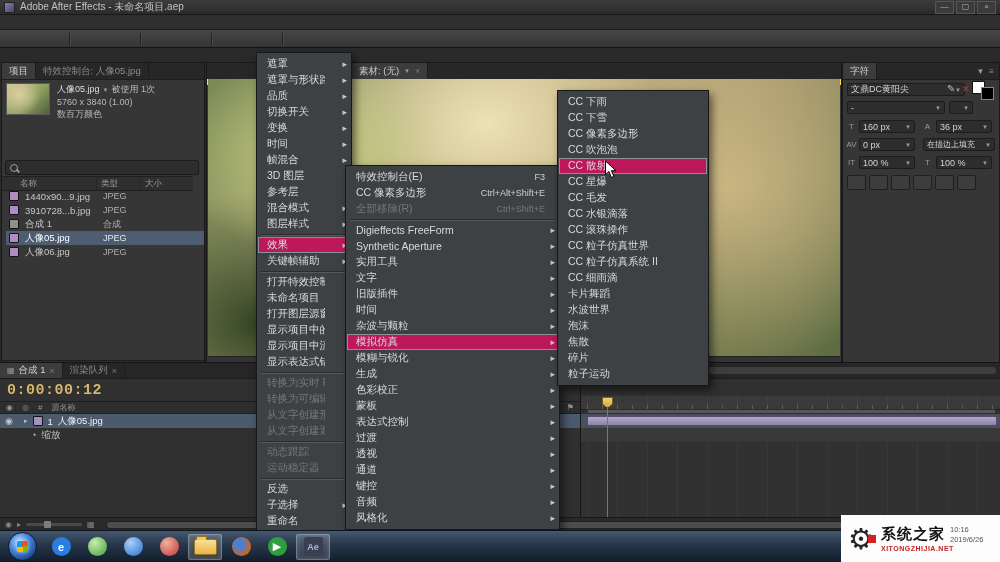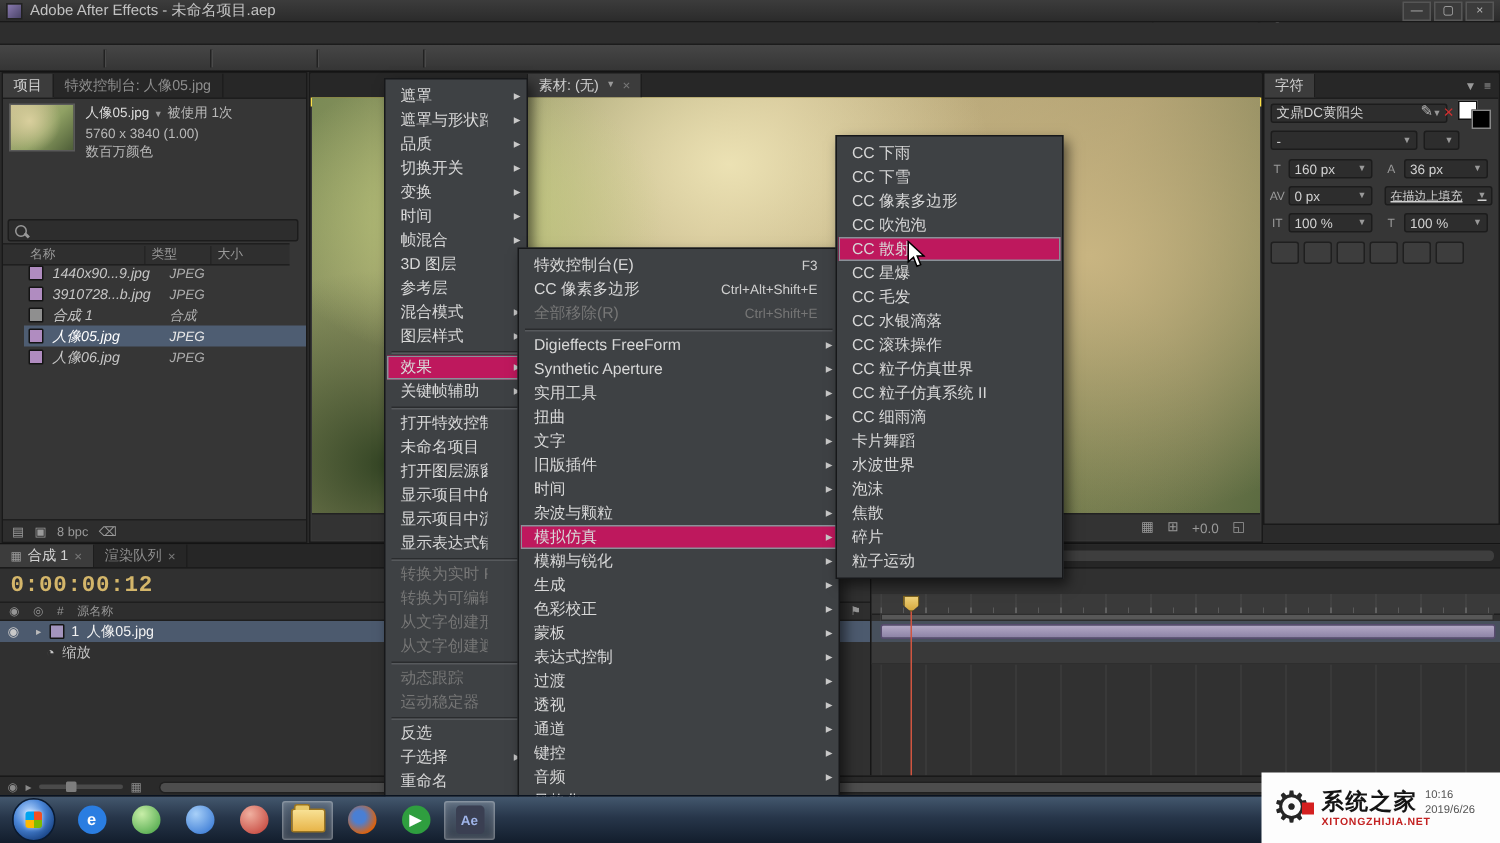--- a/index.html
+++ b/index.html
@@ -24,21 +24,21 @@
   .ws-select{width:62px;height:12px;background:#2d2d2d;border:1px solid #1b1b1b;border-radius:2px;font-size:9.5px;color:#ccc;
     display:flex;align-items:center;padding:0 4px;}
   .dd{margin-left:auto;font-size:6px;color:#999;}
   .help-search{position:absolute;right:3px;top:3px;width:148px;height:12px;background:#2d2d2d;border:1px solid #1b1b1b;
     border-radius:6px;display:flex;align-items:center;padding:0 5px;gap:4px;}
   .mag{width:6px;height:6px;border:1.5px solid #999;border-radius:50%;position:relative;flex:0 0 auto;}
   .mag::after{content:"";position:absolute;width:4px;height:1.5px;background:#999;transform:rotate(45deg);right:-3px;bottom:-1px;}
   .help-search input{flex:1;background:transparent;border:0;outline:0;font-size:9px;color:#999;height:10px;padding:0;min-width:0;}
   input::placeholder{color:#8a8a8a;}
   
-  .panel{position:absolute;background:#363636;border:1px solid #191919;box-sizing:border-box;overflow:hidden;}
+  .panel{position:absolute;background:#363636;border:1px solid #191919;box-sizing:border-box;overflow:hidden;margin-top:14px;}
   .ptabs{height:16px;background:#272727;display:flex;align-items:stretch;border-bottom:1px solid #1d1d1d;}
   .tab{display:flex;align-items:center;gap:4px;padding:0 7px;font-size:9.5px;color:#8d8d8d;border-right:1px solid #1d1d1d;white-space:nowrap;}
   .tab.active{background:#3c3c3c;color:#d2d2d2;}
   .tab-close{color:#777;font-size:9px;}
   .tab-icon{font-size:8px;color:#9a9a9a;}
   .tab-icon:empty,.tab-close:empty{display:none;}
   #project-panel{left:1px;top:48px;width:204px;height:314px;}
   .proj-info{position:absolute;left:4px;top:20px;right:2px;display:flex;gap:7px;}
   .thumb{width:42px;height:30px;border:1px solid #5a5a5a;flex:0 0 auto;
     background:radial-gradient(circle at 30% 35%,#d9cf9d,rgba(0,0,0,0) 60%),linear-gradient(135deg,#c9bd8f,#8fa063 55%,#4e5e38);}
@@ -47,21 +47,21 @@
   .pi-dd{font-size:6px;color:#999;padding:0 3px;}
   .psearch{position:absolute;left:3px;top:97px;width:184px;height:13px;background:#2d2d2d;border:1px solid #1c1c1c;
     border-radius:2px;display:flex;align-items:center;padding:0 4px;gap:4px;}
   .psearch input{flex:1;background:transparent;border:0;outline:0;height:10px;font-size:9px;color:#bbb;min-width:0;}
   .pcols{position:absolute;left:0;top:113px;right:11px;height:13px;background:#2f2f2f;border-top:1px solid #1f1f1f;
     border-bottom:1px solid #1f1f1f;display:grid;grid-template-columns:94px 44px auto;align-items:center;
     font-size:8.5px;color:#9a9a9a;}
   .pcols span{padding-left:4px;}
   .pcols span:first-child{padding-left:18px;}
   .pcols span + span{border-left:1px solid #252525;}
-  .prows{position:absolute;left:14px;top:126px;right:0;font-style:italic;}
+  .prows{position:absolute;left:4px;top:126px;right:0;}
   .prow{display:grid;grid-template-columns:16px 78px 44px auto;align-items:center;height:14px;padding-left:3px;
     font-size:9.5px;color:#c6c6c6;white-space:nowrap;}
   .prow .chip{width:8px;height:8px;border:1px solid #141414;border-radius:1px;background:#777;}
   .prow .ptype{color:#aeaeae;font-size:9px;}
   .prow.selected{background:#4e5d72;color:#fff;}
   .prow.selected .ptype{color:#e8e8e8;}
   .pfoot{position:absolute;left:0;bottom:0;right:0;height:14px;background:#2d2d2d;border-top:1px solid #1e1e1e;
     display:flex;align-items:center;gap:7px;padding:0 6px;font-size:8.5px;color:#9a9a9a;}
   #preview-panel{left:206px;top:48px;width:636px;height:314px;}
   .pv-tabbar{position:relative;height:16px;background:#272727;border-bottom:6px solid #fde047;}
@@ -355,21 +355,21 @@
   <span class="cp-icon" style="left:78px;top:59px;">A</span>
   <div class="inset" style="left:93px;top:57px;width:56px;">
     <span>36 px</span>
     <span class="dd">▼</span>
   </div>
   <span class="cp-icon" style="left:2px;top:77px;">AV</span>
   <div class="inset" style="left:16px;top:75px;width:56px;">
     <span>0 px</span>
     <span class="dd">▼</span>
   </div>
-  <div class="inset" style="left:80px;top:75px;width:72px;font-size:8px;text-decoration:underline;">
+  <div class="inset" style="left:80px;top:75px;width:72px;font-size:8px;">
     <span>在描边上填充</span>
     <span class="dd">▼</span>
   </div>
   <span class="cp-icon" style="left:2px;top:95px;">IT</span>
   <div class="inset" style="left:16px;top:93px;width:56px;">
     <span>100 %</span>
     <span class="dd">▼</span>
   </div>
   <span class="cp-icon" style="left:78px;top:95px;">T</span>
   <div class="inset" style="left:93px;top:93px;width:56px;">
@@ -603,24 +603,20 @@
     <div class="mi sub">
     <span class="mi-label">Digieffects FreeForm</span>
     <span class="mi-short"></span>
   </div>
     <div class="mi sub">
     <span class="mi-label">Synthetic Aperture</span>
     <span class="mi-short"></span>
   </div>
     <div class="mi sub">
     <span class="mi-label">实用工具</span>
-    <span class="mi-short"></span>
-  </div>
-    <div class="mi sub">
-    <span class="mi-label">扭曲</span>
     <span class="mi-short"></span>
   </div>
     <div class="mi sub">
     <span class="mi-label">文字</span>
     <span class="mi-short"></span>
   </div>
     <div class="mi sub">
     <span class="mi-label">旧版插件</span>
     <span class="mi-short"></span>
   </div>

